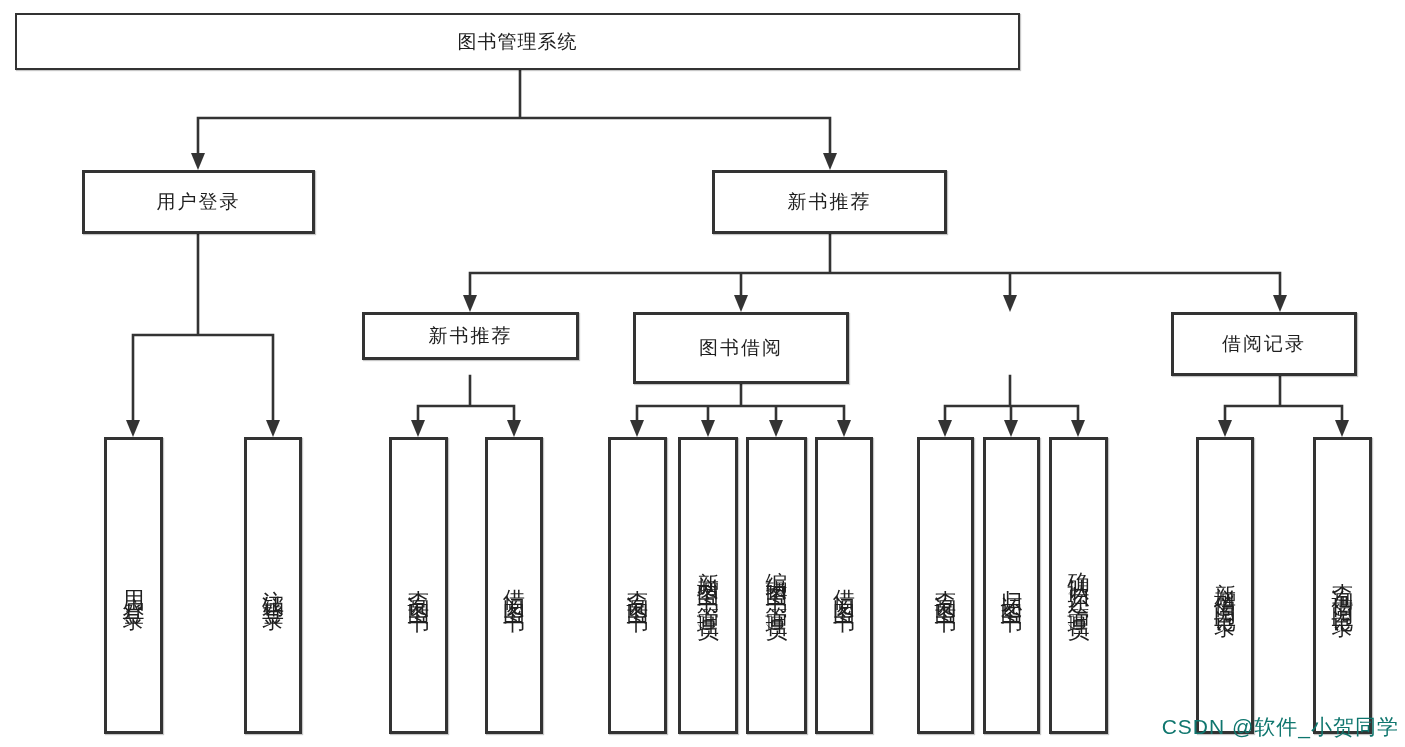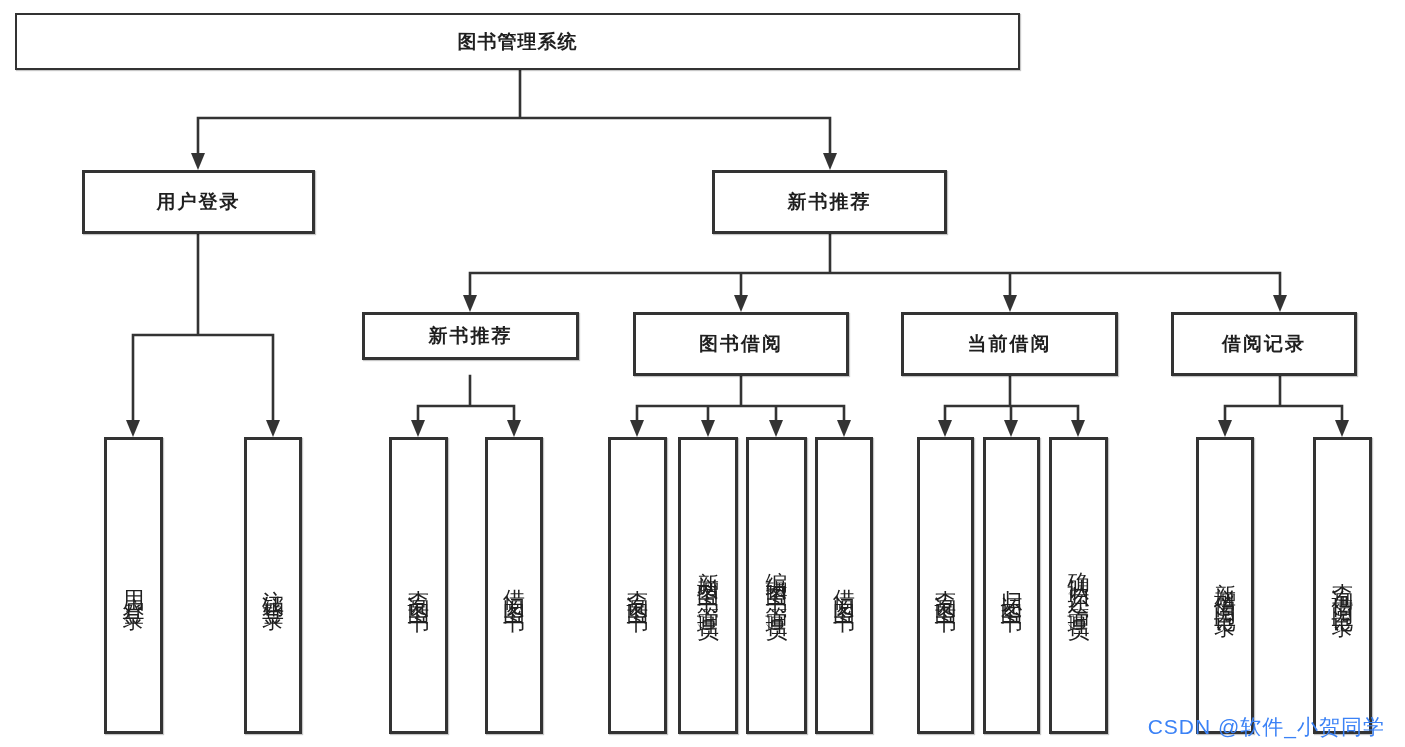--- a/index.html
+++ b/index.html
@@ -29,37 +29,37 @@
     position: absolute;
     box-sizing: border-box;
     background: #ffffff;
     border: 3px solid #333333;
     display: flex;
     align-items: center;
     justify-content: center;
     z-index: 2;
     box-shadow: 1px 1px 1px rgba(0,0,0,0.22);
   }
-  .box-h { font-size: 19px; letter-spacing: 2px; font-weight: bold; }
+  .box-h { font-size: 19px; letter-spacing: 2px; }
   .box-title { border-width: 2px; font-size: 19px; letter-spacing: 1px; }
   .box-v .vtext {
     writing-mode: vertical-lr;
     text-orientation: mixed;
     font-size: 22px;
     letter-spacing: 7px;
     line-height: 1;
     white-space: nowrap;
   }
   .watermark {
     position: absolute;
-    right: 20px;
+    right: 6px;
     bottom: 6px;
     z-index: 5;
     font-size: 21px;
-    color: #3b82f6;
+    color: #0f766e;
     letter-spacing: 1px;
     white-space: nowrap;
   }
 </style>
 </head>
 <body>
 
 <div id="stage">
 
   <svg id="connectors" viewBox="0 0 1405 747" xmlns="http://www.w3.org/2000/svg">
@@ -105,25 +105,22 @@
   <div class="node box-h" style="left:82px; top:170px; width:233px; height:64px;">
     <span>用户登录</span>
   </div>
   <div class="node box-h" style="left:712px; top:170px; width:235px; height:64px;">
     <span>新书推荐</span>
   </div>
 
   <div class="node box-h" style="left:362px; top:312px; width:217px; height:48px;">
     <span>新书推荐</span>
   </div>
-  <div class="node box-h" style="left:633px; top:312px; width:216px; height:64px;">
+  <div class="node box-h" style="left:633px; top:312px; width:216px; height:72px;">
     <span>图书借阅</span>
-  </div>
-  <div class="node box-h" style="left:901px; top:312px; width:217px; height:64px;">
-    <span>当前借阅</span>
   </div>
   <div class="node box-h" style="left:1171px; top:312px; width:186px; height:64px;">
     <span>借阅记录</span>
   </div>
 
   <div class="node box-v" style="left:104px; top:437px; width:59px; height:297px;">
     <span class="vtext">用户登录</span>
   </div>
   <div class="node box-v" style="left:244px; top:437px; width:58px; height:297px;">
     <span class="vtext">注销登录</span>

